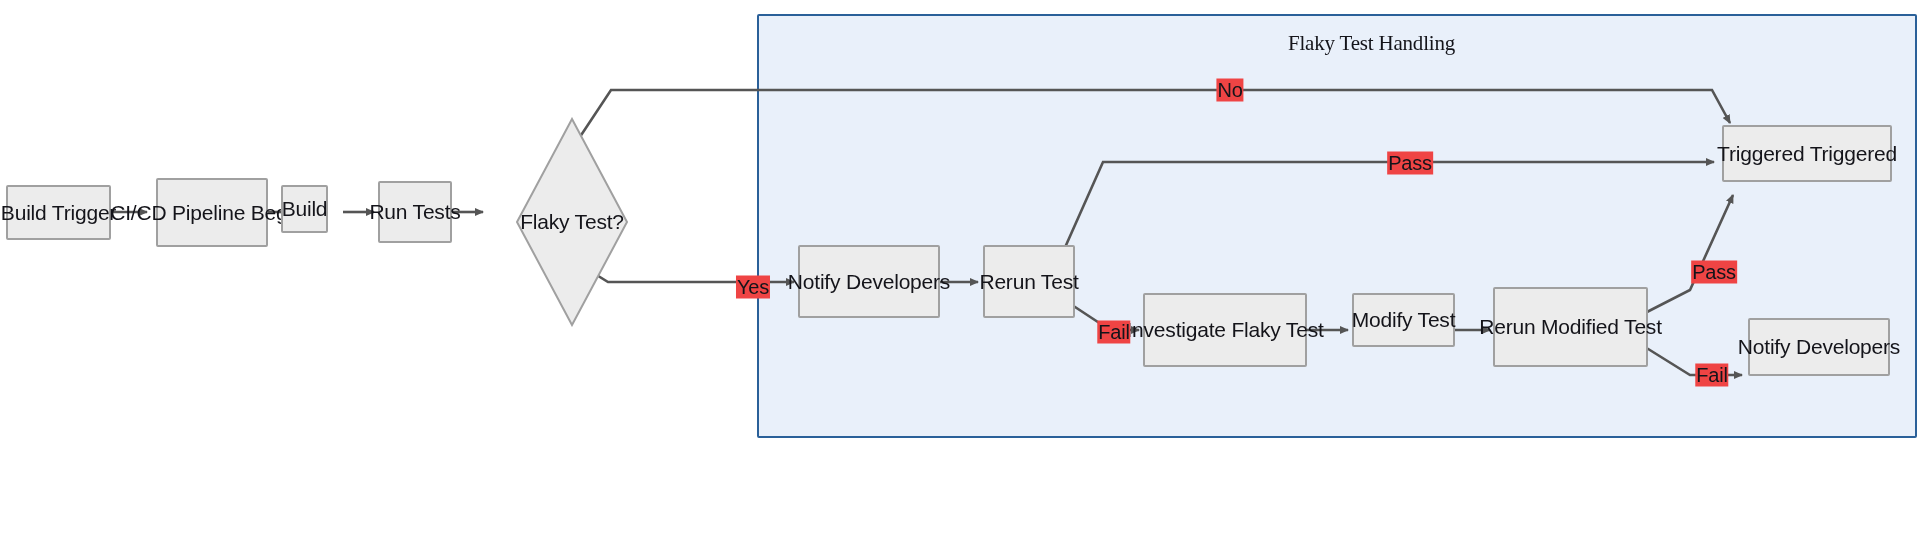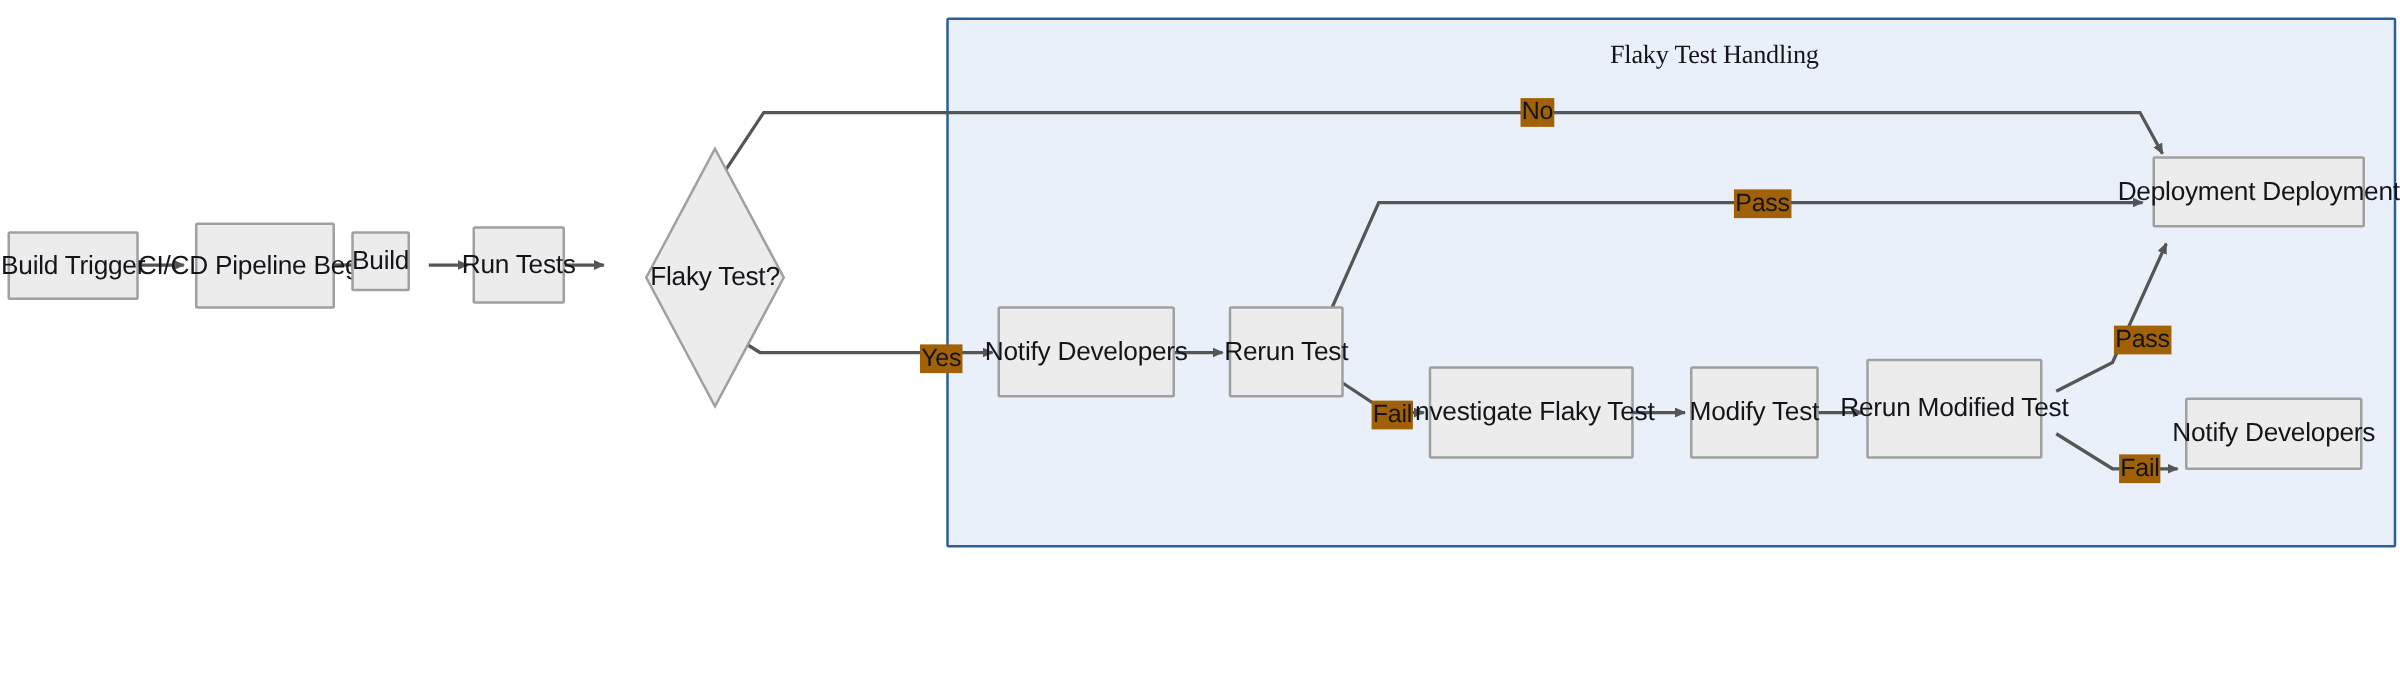--- a/index.html
+++ b/index.html
@@ -78,21 +78,21 @@
     align-items: center;
     justify-content: center;
     color: #14141a;
     font-size: 21px;
     white-space: nowrap;
     letter-spacing: -0.2px;
     text-align: center;
   }
   .edge-label {
     position: absolute;
-    background: #a16207;
+    background: #ef4444;
     color: #14141a;
     font-size: 20px;
     white-space: nowrap;
     padding: 0 1px;
     letter-spacing: -0.2px;
     transform: translate(-50%, -50%);
     line-height: 1.15;
   }
 </style>
 </head>
@@ -156,40 +156,40 @@
   </div>
 
   <div class="diamond" style="left:483px; top:117px; width:114px; height:210px; background:none; border:none;">
     <svg class="diamond-shape" width="114" height="210" viewBox="0 0 114 210">
       <polygon points="57,2 112,105 57,208 2,105" fill="#ececec" stroke="#a0a0a0" stroke-width="2"></polygon>
     </svg>
     <div class="diamond-label" style="left:0; top:0; width:114px; height:210px;">Flaky Test?</div>
   </div>
 
   <div class="node" style="left:1722px; top:125px; width:170px; height:57px;">
-    <span>Deployment Deployment</span>
+    <span>Triggered Triggered</span>
   </div>
 
   <div class="node" style="left:798px; top:245px; width:142px; height:73px;">
     <span>Notify Developers</span>
   </div>
 
   <div class="node" style="left:983px; top:245px; width:92px; height:73px;">
     <span>Rerun Test</span>
   </div>
 
   <div class="node" style="left:1143px; top:293px; width:164px; height:74px;">
     <span>Investigate Flaky Test</span>
   </div>
 
-  <div class="node" style="left:1352px; top:293px; width:103px; height:74px;">
+  <div class="node" style="left:1352px; top:293px; width:103px; height:54px;">
     <span>Modify Test</span>
   </div>
 
-  <div class="node" style="left:1493px; top:287px; width:141px; height:80px;">
+  <div class="node" style="left:1493px; top:287px; width:155px; height:80px;">
     <span>Rerun Modified Test</span>
   </div>
 
   <div class="node" style="left:1748px; top:318px; width:142px; height:58px;">
     <span>Notify Developers</span>
   </div>
 
   <div class="edge-label" style="left:1230px; top:90px;">No</div>
 
   <div class="edge-label" style="left:753px; top:287px;">Yes</div>

